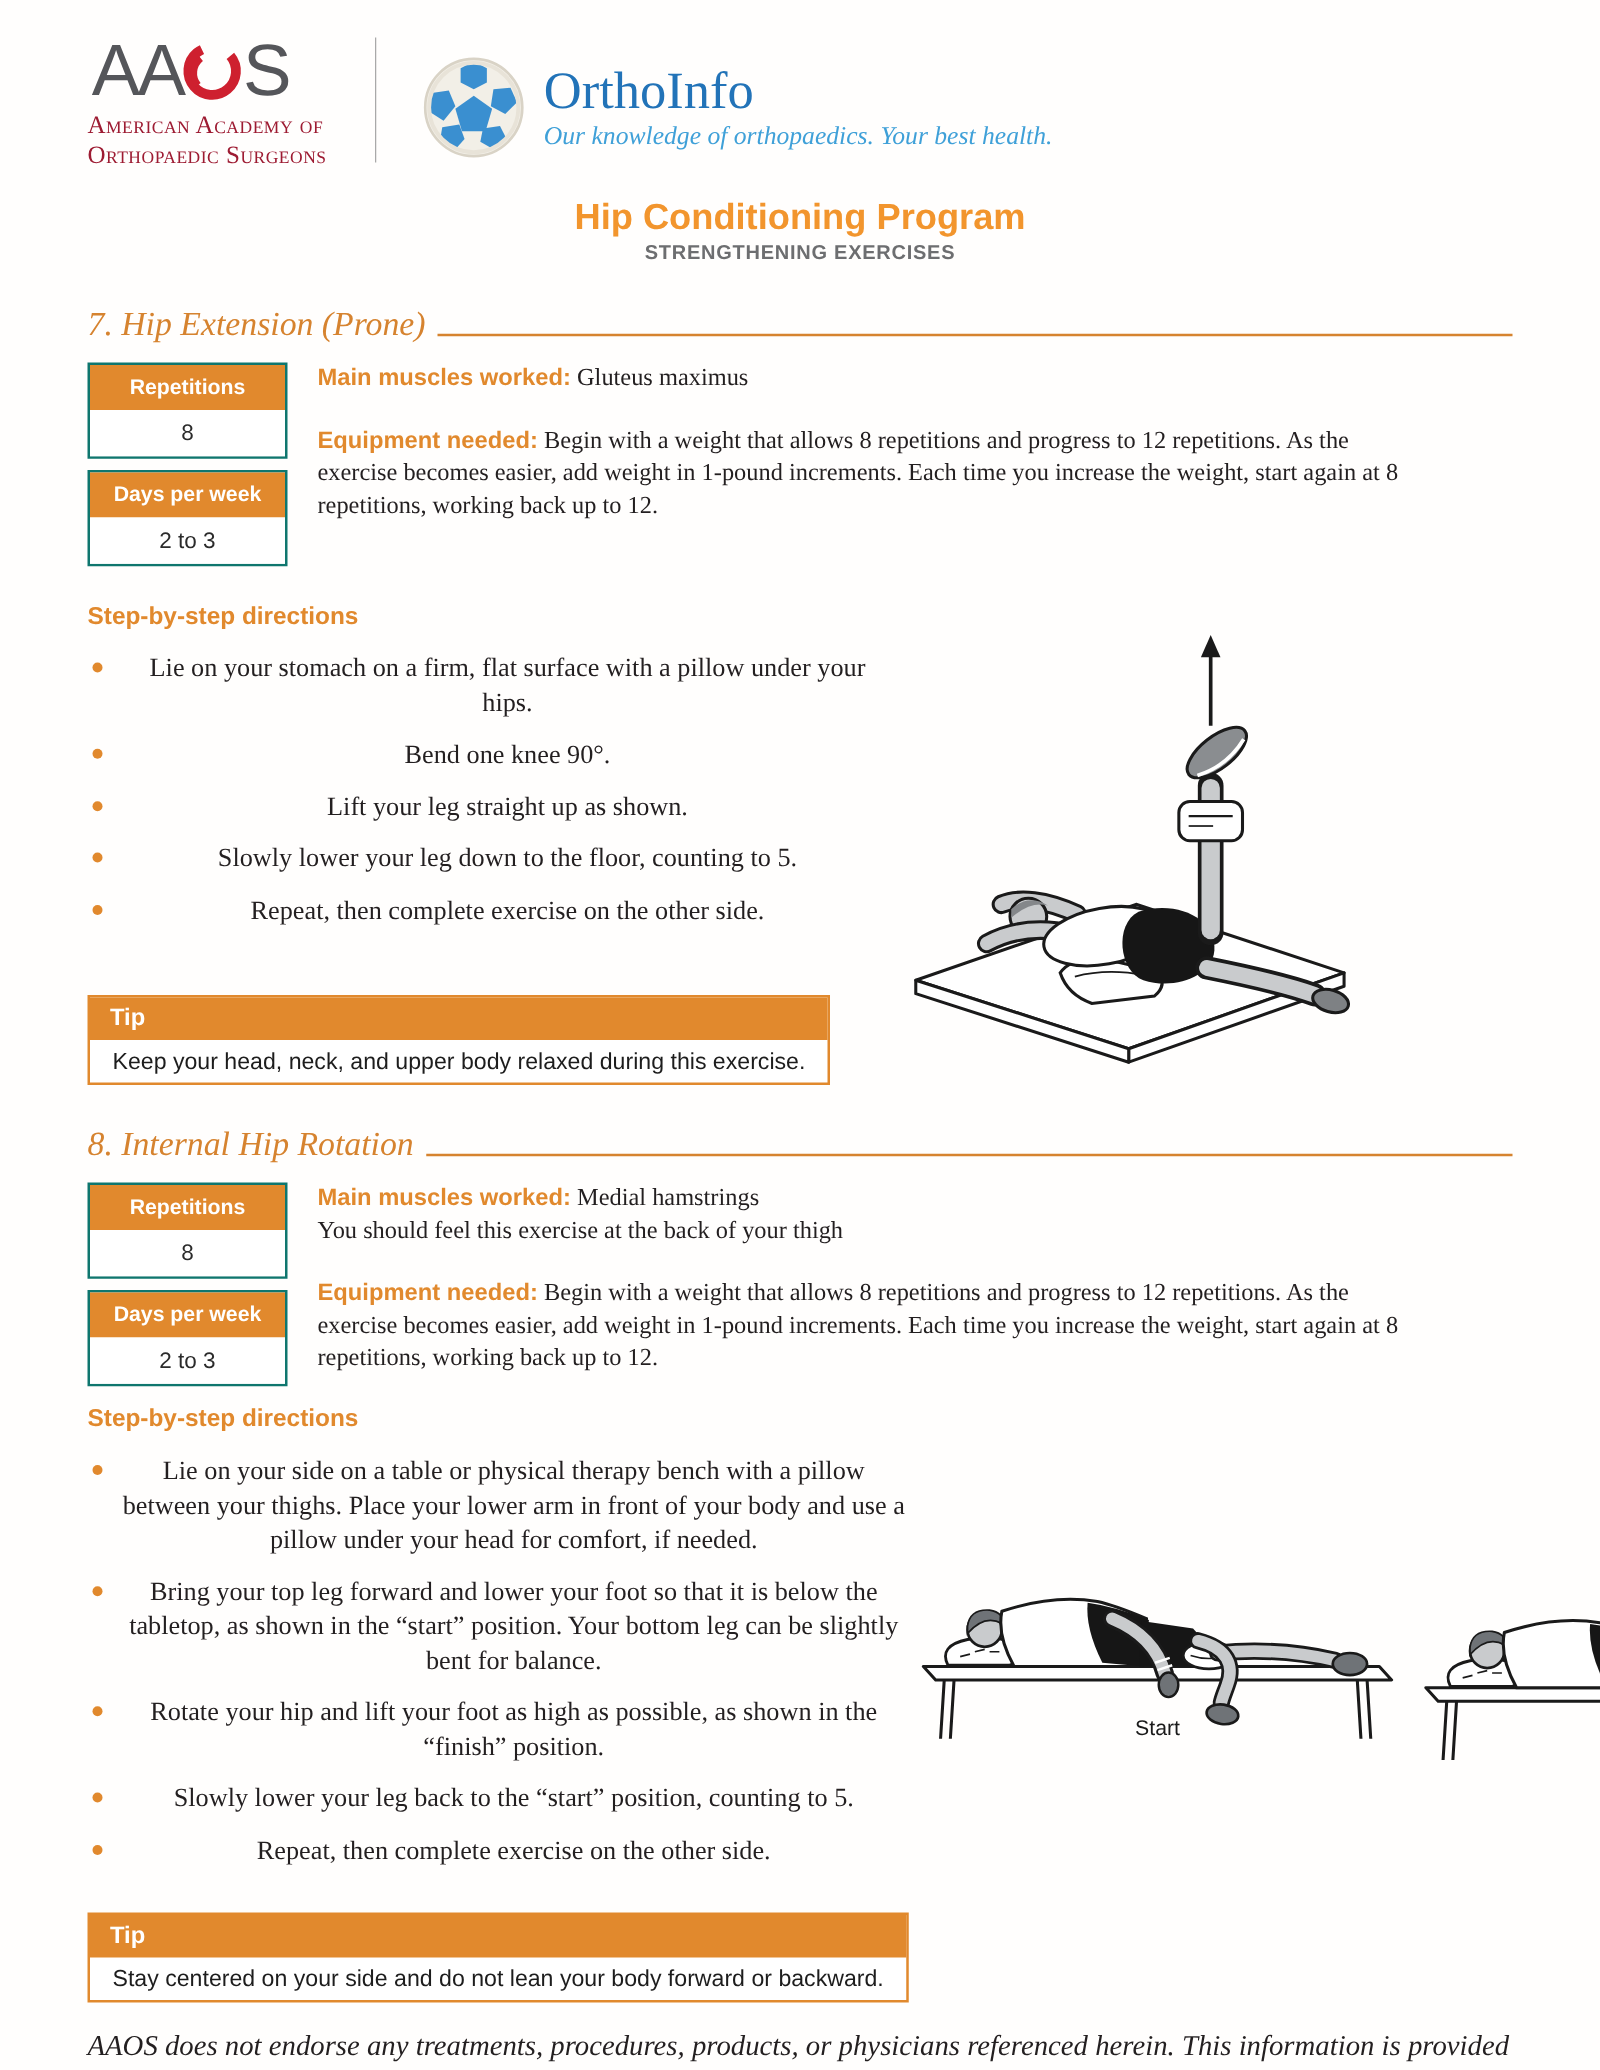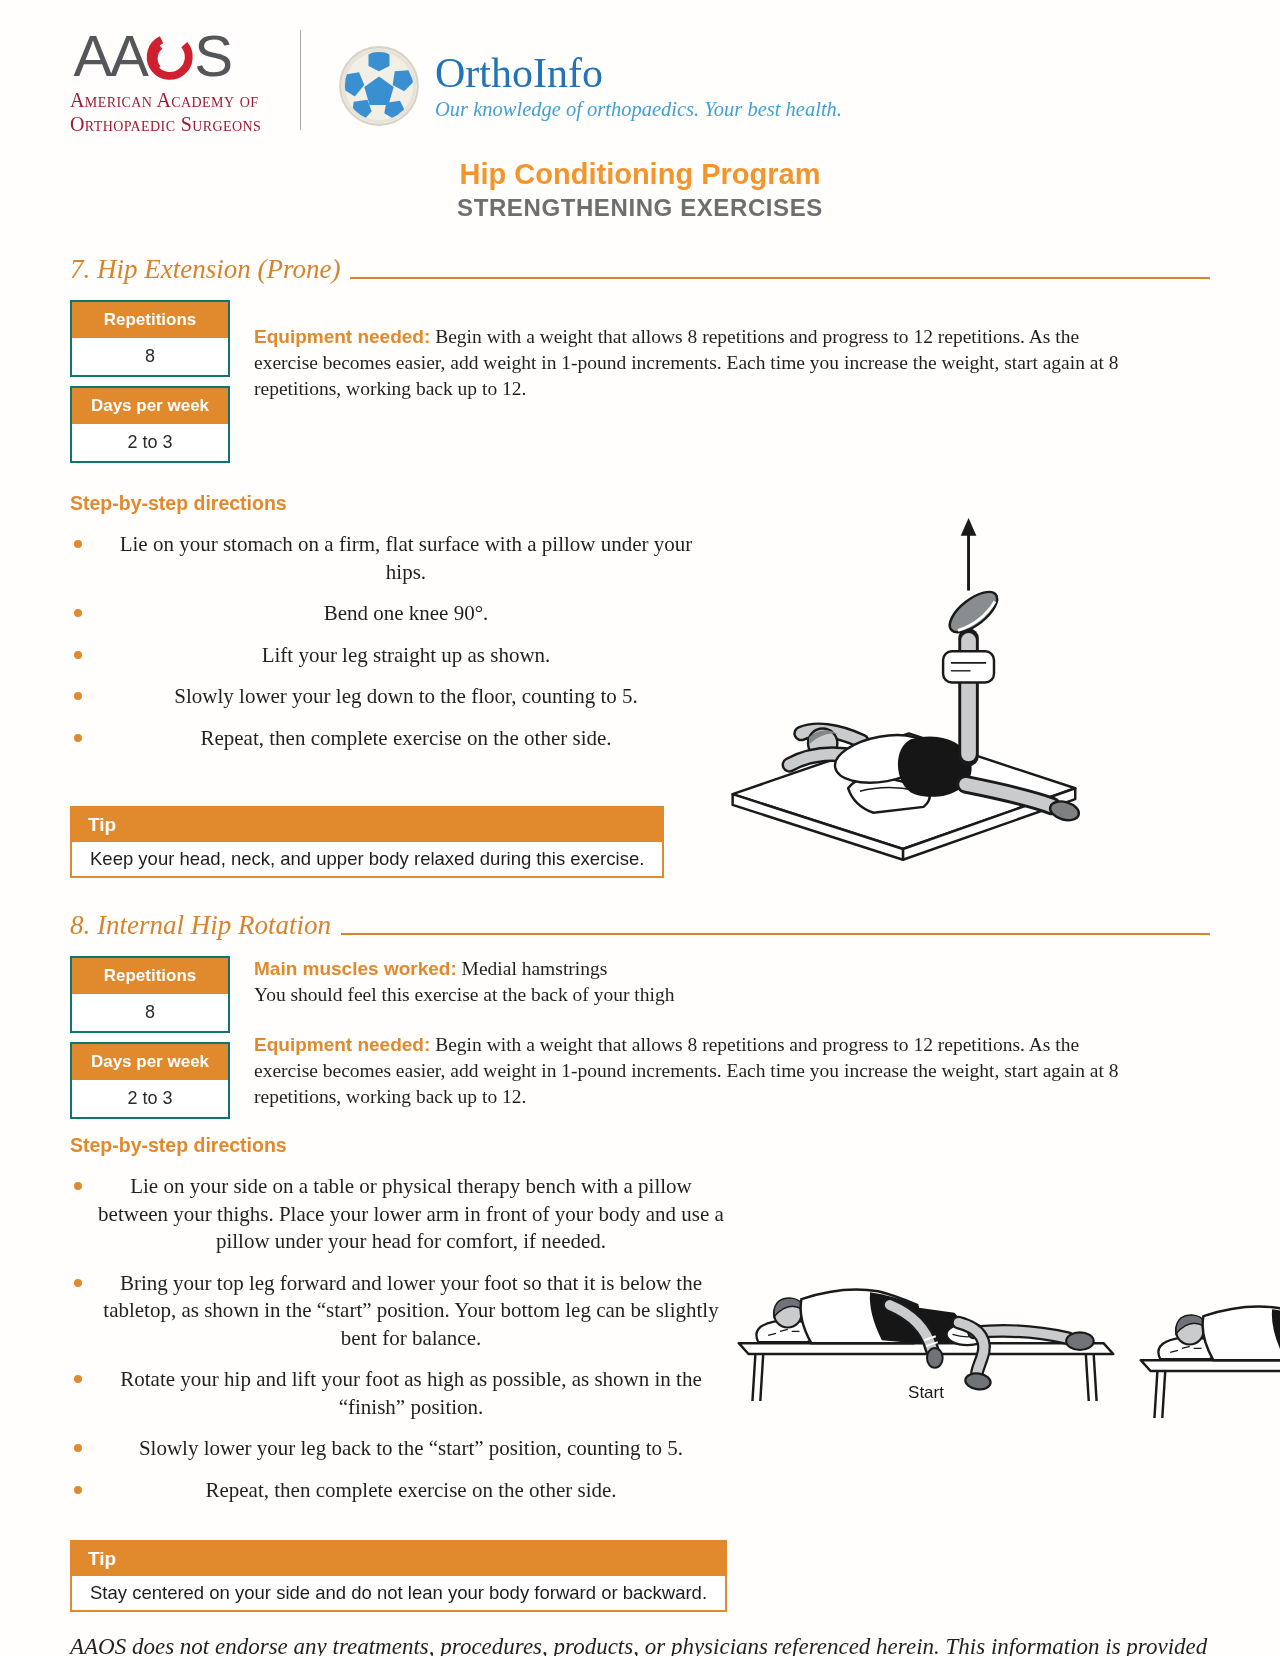--- a/index.html
+++ b/index.html
@@ -19,21 +19,21 @@
   .aaos-org { font-family:"Liberation Serif", serif; font-variant:small-caps; color:#9d1b32; font-size:20px; line-height:1.2; letter-spacing:0.4px; margin-top:2px; }
   .vdiv { width:1px; background:#a9a9a9; height:100px; margin:0 36px 0 30px; }
   .oi { display:flex; align-items:center; }
   .oi-sphere { margin-right:14px; }
   .oi-name { font-family:"Liberation Serif", serif; font-size:42px; color:#2273b8; line-height:1; }
   .oi-tag { font-family:"Liberation Serif", serif; font-style:italic; font-size:20.5px; color:#3fa0d8; margin-top:4px; }
 
   
   .titleblock { text-align:center; margin-top:16px; }
   .title { font-family:"Liberation Sans", sans-serif; font-weight:bold; font-size:29px; color:#f2952d; }
-  .subtitle { font-family:"Liberation Sans", sans-serif; font-weight:bold; font-size:24px; color:#6d6e70; letter-spacing:0.6px; margin-top:3px; }
+  .subtitle { font-family:"Liberation Sans", sans-serif; font-weight:bold; font-size:16px; color:#6d6e70; letter-spacing:0.6px; margin-top:3px; }
 
   
   .ex { margin-top:32px; margin-right:0; }
   .sec-head { display:flex; align-items:flex-end; }
   .sec-title { font-family:"Liberation Serif", serif; font-style:italic; font-size:27px; color:#d6832f; white-space:nowrap; }
   .sec-rule { flex:1; border-bottom:2px solid #d6832f; margin:0 0 6px 10px; }
 
   .sec-top { display:flex; margin-top:15px; }
   .stats { width:160px; flex:none; }
   .stat { border:2px solid #0f766e; margin-bottom:9px; text-align:center; background:#fff; }
@@ -138,20 +138,21 @@
         <div class="stat">
           <div class="stat-label">Repetitions</div>
           <div class="stat-value">8</div>
         </div>
         <div class="stat">
           <div class="stat-label">Days per week</div>
           <div class="stat-value">2 to 3</div>
         </div>
       </div>
       <div class="sec-info">
+        <p class="para"><span class="olabel">Main muscles worked:</span> <span>Gluteus maximus</span></p>
         <p class="para equip"><span class="olabel">Equipment needed:</span> <span>Begin with a weight that allows 8 repetitions and progress to 12 repetitions. As the exercise becomes easier, add weight in 1-pound increments. Each time you increase the weight, start again at 8 repetitions, working back up to 12.</span></p>
       </div>
     </div>
 
     <div class="sec-steps">
       <div class="steps-col">
         <div class="steps-head">Step-by-step directions</div>
         <ul class="steps">
           <li>Lie on your stomach on a firm, flat surface with a pillow under your hips.</li>
           <li>Bend one knee 90°.</li>

